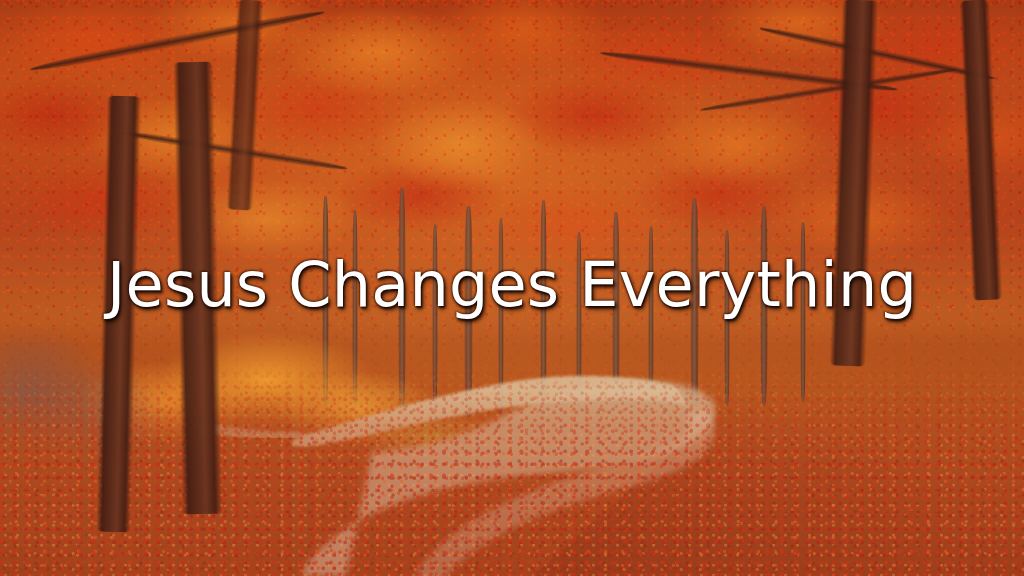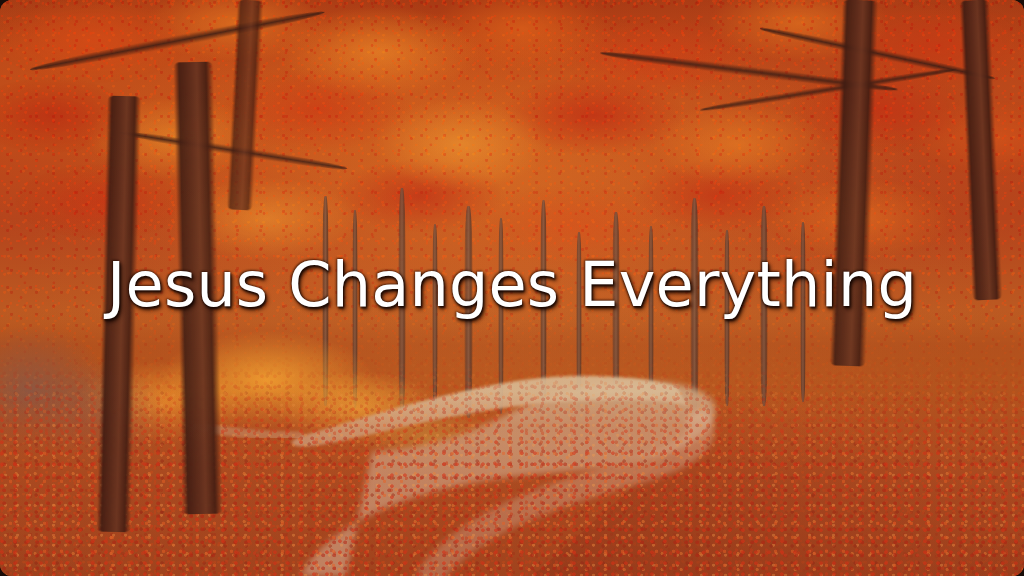--- a/index.html
+++ b/index.html
@@ -8,21 +8,20 @@
     padding: 0;
     background: #1a0d08;
   }
   #slide {
     position: relative;
     width: 1024px;
     height: 576px;
     overflow: hidden;
     font-family: "DejaVu Sans", "Liberation Sans", sans-serif;
     background: #9c3b16;
-    border-radius: 12px;
   }
   .layer {
     position: absolute;
     inset: 0;
     pointer-events: none;
   }
 
   
   #base {
     background:

